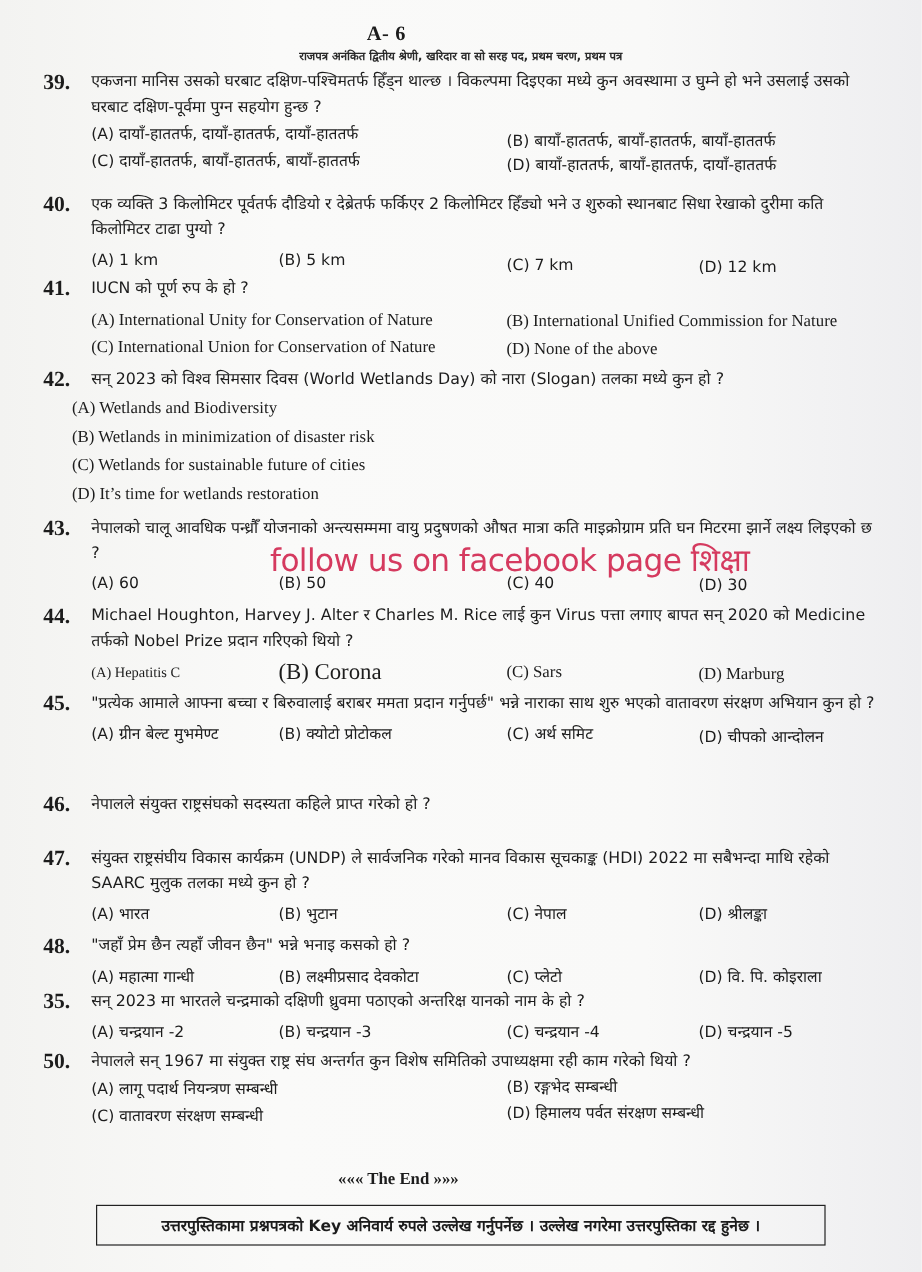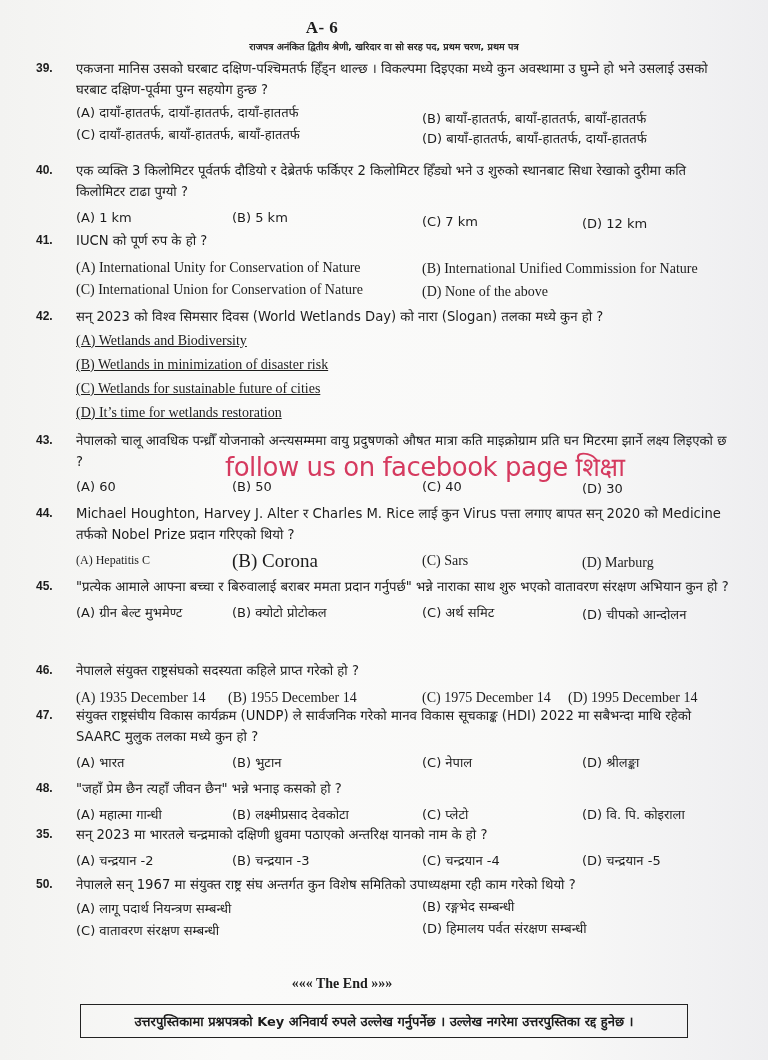--- a/index.html
+++ b/index.html
@@ -20,32 +20,32 @@
     }
     .subhead {
       position: absolute; top: 40px; left: 0; width: 768px; text-align: center;
       font-size: 9.5px; font-weight: bold; color: #2a2a2a;
       font-family: "DejaVu Sans", sans-serif;
     }
     .q {
       position: absolute; left: 36px; width: 700px;
       font-size: 14.5px; line-height: 21px;
     }
-    .q .num { position: absolute; left: 0; top: 0; font-weight: bold; font-family: Liberation Sans, sans-serif; font-size: 12px; }
+    .q .num { position: absolute; left: 0; top: 0; font-weight: bold; font-family: Liberation Serif, serif; font-size: 18px; }
     .q .text { margin-left: 40px; font-family: "DejaVu Sans", sans-serif; font-size: 13.2px; }
     .opts { position: relative; margin-left: 40px; height: 22px; font-size: 14px; }
     .opts span { position: absolute; top: 0; white-space: nowrap; font-family: "DejaVu Sans", sans-serif; font-size: 13px; }
-    .opt-col { margin-left: 40px; font-size: 14px; line-height: 24px; font-family: "DejaVu Sans", sans-serif; font-size: 13px; text-decoration: underline; }
+    .opt-col { margin-left: 24px; font-size: 14px; line-height: 24px; font-family: "DejaVu Sans", sans-serif; font-size: 13px; }
     .watermark {
       position: absolute; left: 225px; top: 448px;
       font-family: "DejaVu Sans", sans-serif; font-size: 26px;
       color: #d53a5f; letter-spacing: -0.5px;
     }
     .the-end {
-      position: absolute; top: 976px; left: 12px; width: 660px; text-align: center;
+      position: absolute; top: 976px; left: 2px; width: 660px; text-align: center;
       font-size: 14px; font-weight: bold;
     }
     .note-box {
       position: absolute; left: 80px; top: 1004px; width: 608px; height: 34px;
       border: 1.5px solid #222; display: flex; align-items: center; justify-content: center;
       font-family: "DejaVu Sans", sans-serif; font-size: 13px; font-weight: bold;
     }
   </style>
 </head>
 <body>
@@ -132,26 +132,20 @@
       <span style="left:0;">(A) ग्रीन बेल्ट मुभमेण्ट</span>
       <span style="left:156px;">(B) क्योटो प्रोटोकल</span>
       <span style="left:346px;">(C) अर्थ समिट</span>
       <span style="left:506px;top:2px;">(D) चीपको आन्दोलन</span>
     </div>
   </div>
 
   <div class="q" style="top:660px;">
     <span class="num">46.</span>
     <div class="text">नेपालले संयुक्त राष्ट्रसंघको सदस्यता कहिले प्राप्त गरेको हो ?</div>
-    <div class="opts" style="margin-top:6px;">
-      <span style="left:0;font-family:'Liberation Serif',serif;font-size:14px;">(A) 1935 December 14</span>
-      <span style="left:152px;font-family:'Liberation Serif',serif;font-size:14px;">(B) 1955 December 14</span>
-      <span style="left:346px;font-family:'Liberation Serif',serif;font-size:14px;">(C) 1975 December 14</span>
-      <span style="left:492px;font-family:'Liberation Serif',serif;font-size:14px;">(D) 1995 December 14</span>
-    </div>
   </div>
 
   <div class="q" style="top:705px;">
     <span class="num">47.</span>
     <div class="text">संयुक्त राष्ट्रसंघीय विकास कार्यक्रम (UNDP) ले सार्वजनिक गरेको मानव विकास सूचकाङ्क (HDI) 2022 मा सबैभन्दा माथि रहेको SAARC मुलुक तलका मध्ये कुन हो ?</div>
     <div class="opts" style="margin-top:5px;">
       <span style="left:0;">(A) भारत</span>
       <span style="left:156px;">(B) भुटान</span>
       <span style="left:346px;">(C) नेपाल</span>
       <span style="left:506px;">(D) श्रीलङ्का</span>

